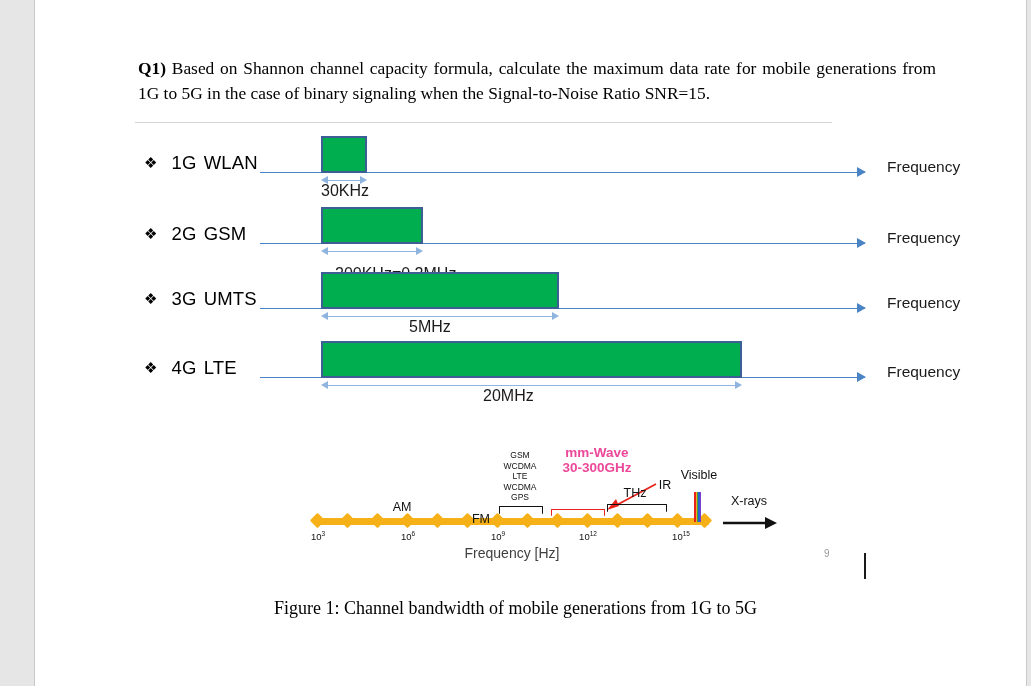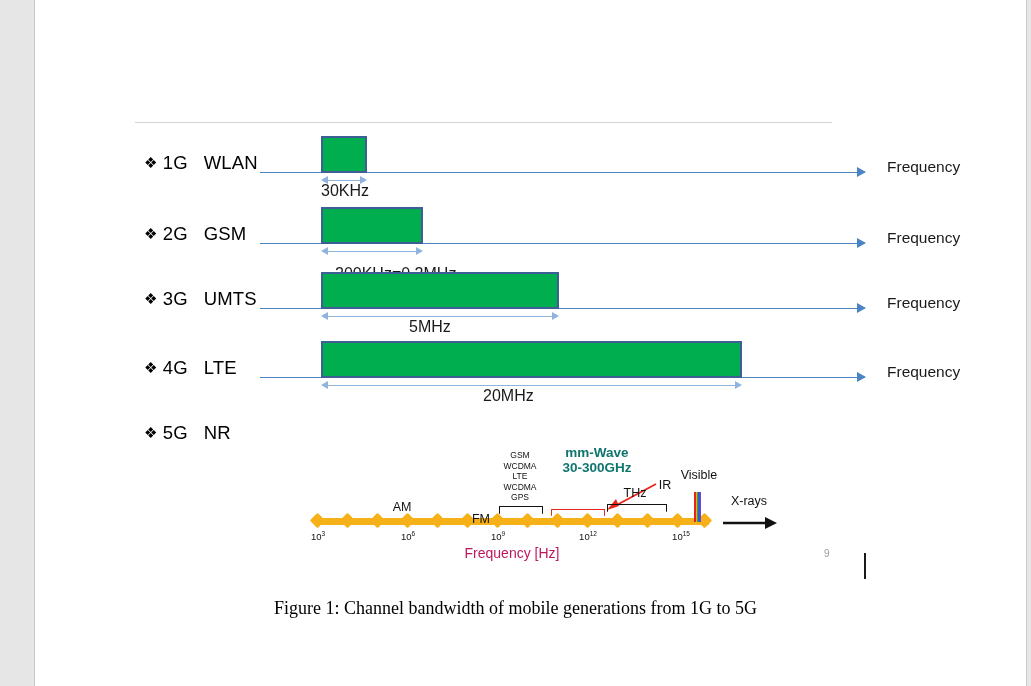--- a/index.html
+++ b/index.html
@@ -38,21 +38,21 @@
   }
 
   
   .gen-row{position:absolute;left:0;width:800px;height:60px;}
   .gen-label{
     position:absolute;left:9px;top:20px;
     font-family:"Liberation Sans",sans-serif;
     font-size:18.5px;color:#000;white-space:nowrap;letter-spacing:.2px;
   }
   .gen-label .bullet{font-size:15px;vertical-align:1px;margin-right:5px;}
-  .gen-label .gname{display:inline-block;min-width:34px;}
+  .gen-label .gname{display:inline-block;min-width:34px;text-align:right;}
   .gen-label .gtech{margin-left:7px;}
 
   
   .freq-axis{
     position:absolute;left:125px;top:35px;height:12px;width:622px;
   }
   .freq-axis .line{
     position:absolute;left:0;top:5px;height:1.4px;width:605px;
     background:#4a84c4;
   }
@@ -136,35 +136,35 @@
   .stack-label{
     position:absolute;font-size:8.5px;color:#111;line-height:10.5px;
     transform:translateX(-50%);text-align:center;white-space:nowrap;
   }
   .bracket{
     position:absolute;height:7px;
     border:1.6px solid #111;border-bottom:none;border-radius:1px;
   }
   .bracket.red{border-color:#e8231a;height:6px;}
   .mmw-text{
-    position:absolute;font-size:13.5px;font-weight:bold;color:#0f766e;
+    position:absolute;font-size:13.5px;font-weight:bold;color:#ec4899;
     line-height:15px;text-align:center;transform:translateX(-50%);
     white-space:nowrap;
   }
   #mmw-arrow{position:absolute;left:296px;top:40px;}
   #visible-bar{
     position:absolute;left:389px;top:50px;width:7px;height:30px;
     background:linear-gradient(to right,#e8231a 0%,#e8231a 22%,
       #f5a623 22%,#f5a623 40%,#3aa33a 40%,#3aa33a 62%,
       #2f5fd0 62%,#2f5fd0 82%,#7a3fd0 82%,#7a3fd0 100%);
   }
   #xray-arrow{position:absolute;left:418px;top:72px;}
   #spec-xlabel{
     position:absolute;left:207px;top:103px;
-    font-size:14px;color:#be185d;transform:translateX(-50%);white-space:nowrap;
+    font-size:14px;color:#404040;transform:translateX(-50%);white-space:nowrap;
   }
 
   
   #page-num{
     position:absolute;left:789px;top:548px;
     font-family:"Liberation Sans",sans-serif;
     font-size:10px;color:#9a9a9a;
   }
   #caret{
     position:absolute;left:829px;top:553px;width:1.6px;height:26px;
@@ -175,20 +175,24 @@
     text-align:center;
     font-family:"Liberation Serif",serif;
     font-size:18px;color:#000;
   }
 </style>
 </head>
 <body>
 
 <div id="page">
 
+  <div id="question">
+    <b>Q1)</b>
+    <span>Based on Shannon channel capacity formula, calculate the maximum data rate for mobile generations from 1G to 5G in the case of binary signaling when the Signal-to-Noise Ratio SNR=15.</span>
+  </div>
 
   <div id="figure">
     <div class="divider"></div>
 
     <div class="gen-row" style="top:10px;">
       <div class="gen-label">
         <span class="bullet">❖</span><span class="gname">1G</span><span class="gtech">WLAN</span>
       </div>
       <div class="freq-axis">
         <div class="line"></div>
@@ -251,25 +255,20 @@
       <div class="freq-text">Frequency</div>
       <div class="bw-bar" style="left:186px;width:421px;"></div>
       <div class="measure" style="left:186px;width:421px;">
         <div class="mhL"></div>
         <div class="mline"></div>
         <div class="mhR"></div>
       </div>
       <div class="bw-caption" style="left:348px;">20MHz</div>
     </div>
 
-    <div class="gen-row" style="top:280px;">
-      <div class="gen-label">
-        <span class="bullet">❖</span><span class="gname">5G</span><span class="gtech">NR</span>
-      </div>
-    </div>
 
 
     <div id="spectrum">
 
       <div id="spec-line"></div>
 
       <div class="spec-tick" style="left:7px;"></div>
       <div class="spec-tick" style="left:37px;"></div>
       <div class="spec-tick" style="left:67px;"></div>
       <div class="spec-tick" style="left:97px;"></div>

